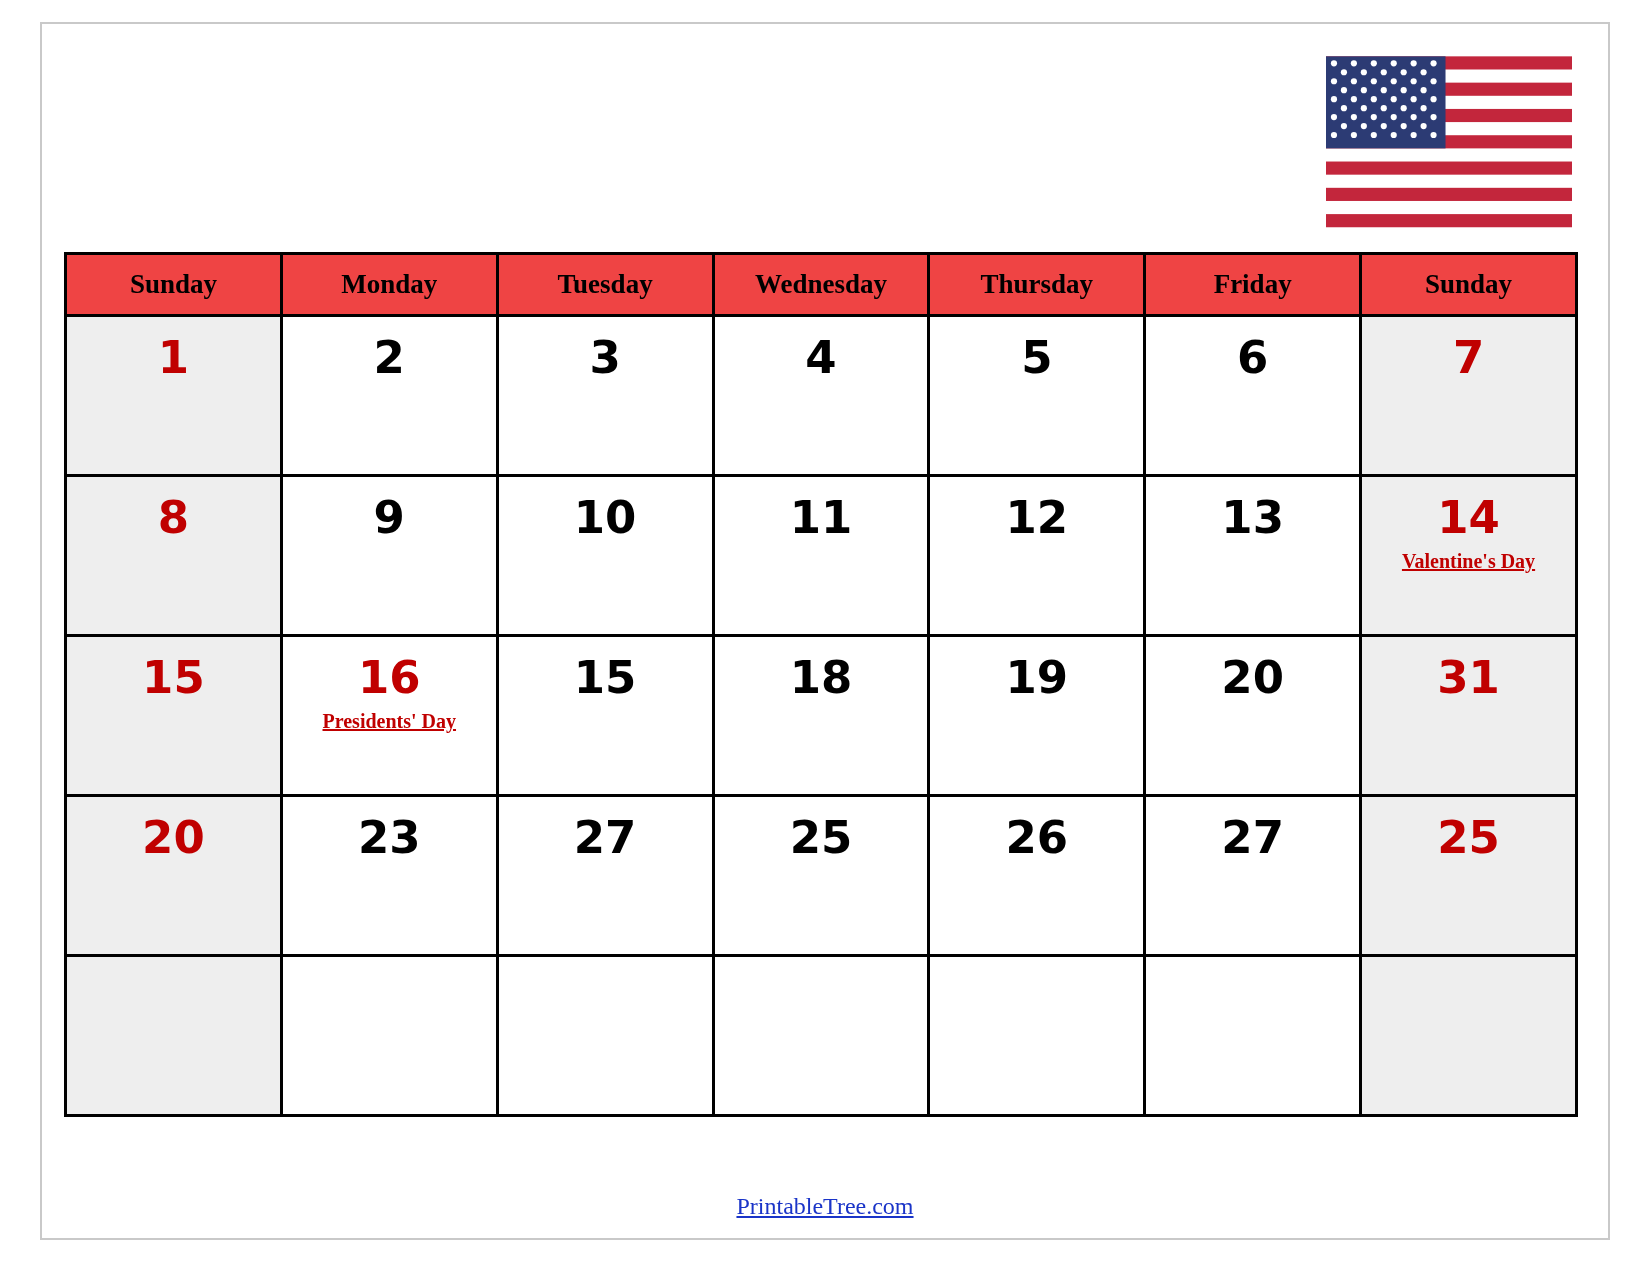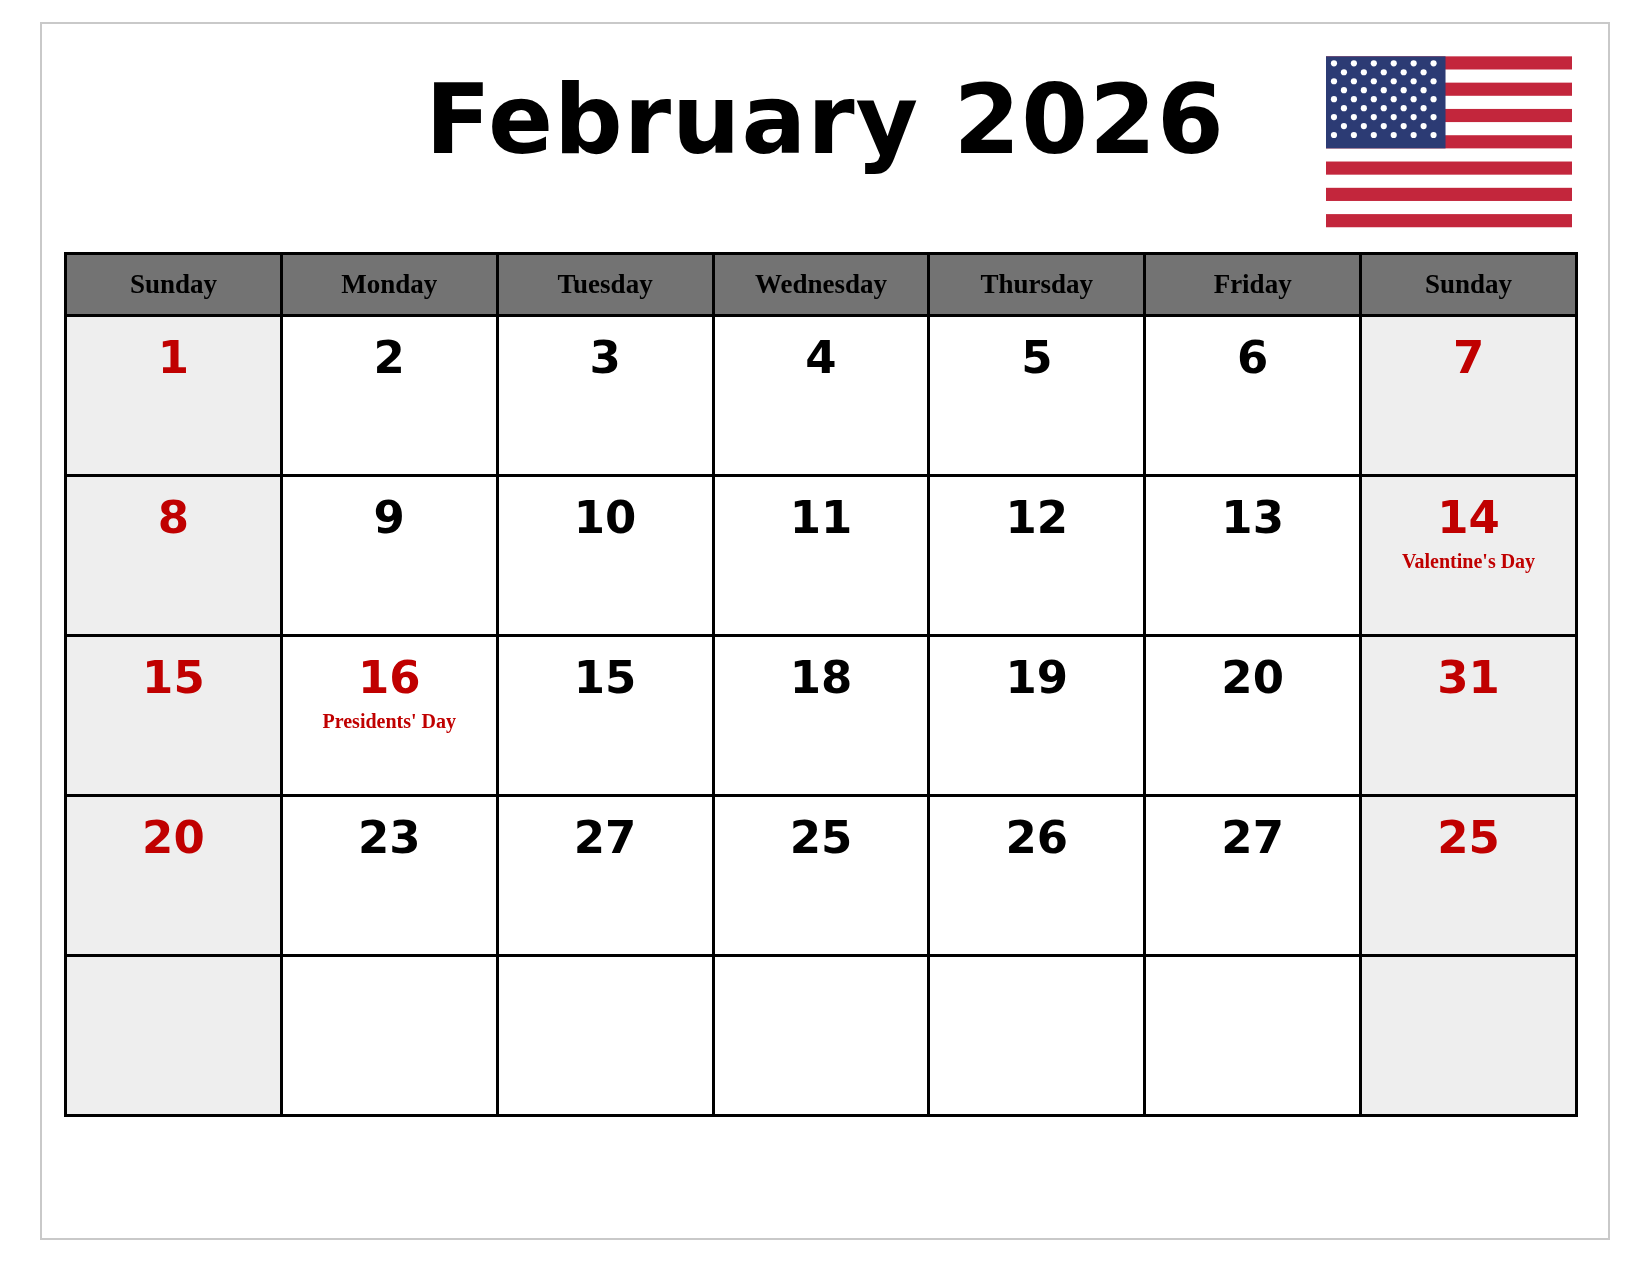--- a/index.html
+++ b/index.html
@@ -68,21 +68,21 @@
     border: 3px solid #000000;
     padding: 0;
     box-sizing: border-box;
   }
   table.calendar th {
     height: 62px;
     font-family: "Liberation Serif", serif;
     font-size: 27px;
     font-weight: bold;
     color: #000000;
-    background: #737373;
+    background: #ef4444;
     text-align: center;
     vertical-align: middle;
   }
   th.weekend-head {
     background: #eeeeee;
     color: #c00000;
   }
   td.day {
     height: 160px;
     vertical-align: top;
@@ -103,20 +103,21 @@
   }
   .daynum.red { color: #c00000; }
   .event {
     display: block;
     text-align: center;
     font-family: "Liberation Serif", serif;
     font-weight: bold;
     font-size: 20px;
     color: #c00000;
     padding-top: 10px;
+    text-decoration: underline;
   }
   td.empty .daynum { visibility: hidden; }
   .footer {
     position: absolute;
     left: 0;
     right: 0;
     bottom: 18px;
     text-align: center;
   }
   .footer a {
@@ -126,21 +127,20 @@
     text-decoration: underline;
   }
 </style>
 </head>
 <body>
 
 <div class="page">
   <div class="sheet">
 
     <div class="header">
-      <div class="title">February 2026</div>
       <div class="flag">
         <svg viewBox="0 0 247 172" xmlns="http://www.w3.org/2000/svg">
           <rect x="0" y="0" width="247" height="172" fill="#ffffff"></rect>
           <g fill="#c3263c">
             <rect x="0" y="0" width="247" height="13.2"></rect>
             <rect x="0" y="26.4" width="247" height="13.2"></rect>
             <rect x="0" y="52.8" width="247" height="13.2"></rect>
             <rect x="0" y="79.2" width="247" height="13.2"></rect>
             <rect x="0" y="105.6" width="247" height="13.2"></rect>
             <rect x="0" y="132" width="247" height="13.2"></rect>
@@ -369,15 +369,18 @@
             <span class="event"></span>
           </td>
           <td class="day weekend empty">
             <span class="daynum red"></span>
             <span class="event"></span>
           </td>
         </tr>
       </tbody>
     </table>
 
+    <div class="footer">
+      <a href="#">PrintableTree.com</a>
+    </div>
 
   </div>
 </div>
 
 </body></html>

